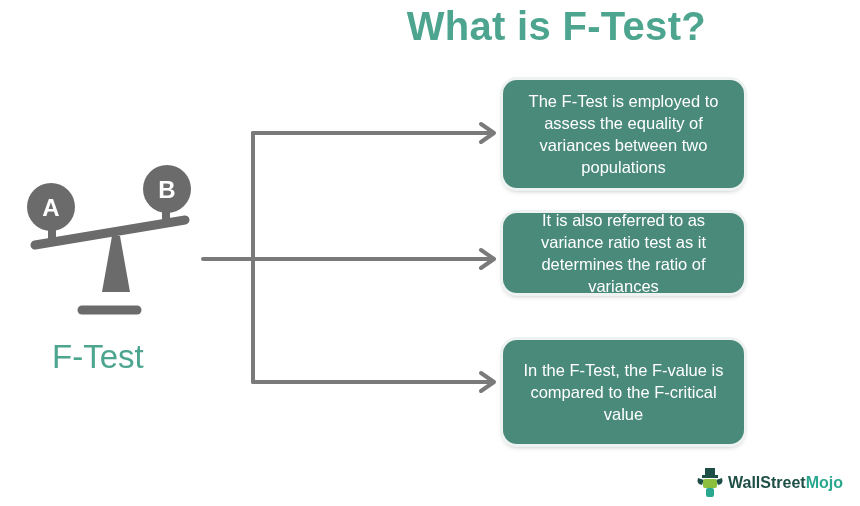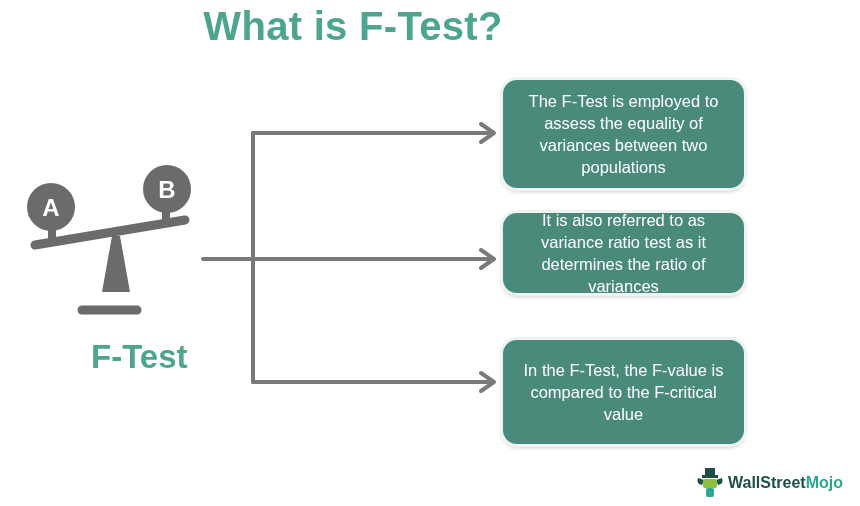--- a/index.html
+++ b/index.html
@@ -1,19 +1,19 @@
 <!DOCTYPE html>
 <html><head>
 <meta charset="utf-8">
 <style>
   html,body{margin:0;padding:0;}
   body{width:860px;height:506px;background:#ffffff;position:relative;overflow:hidden;font-family:"Liberation Sans","DejaVu Sans",sans-serif;}
-  .title{position:absolute;left:0;top:4px;width:706px;text-align:center;font-size:40px;font-weight:bold;color:#4da58f;letter-spacing:0.3px;}
+  .title{position:absolute;left:0;top:4px;width:706px;text-align:right;font-size:40px;font-weight:bold;color:#4da58f;letter-spacing:0.3px;}
   .icon-wrap{position:absolute;left:20px;top:160px;width:190px;height:160px;}
-  .ftest-label{position:absolute;left:52px;top:338px;font-size:33px;font-weight:bold;color:#4da58f;margin-left:39px;}
+  .ftest-label{position:absolute;left:52px;top:338px;font-size:33px;font-weight:normal;color:#4da58f;}
   .connectors{position:absolute;left:0;top:0;}
   .box{position:absolute;left:503px;width:241px;background:#4a8a7a;color:#fff;border-radius:14px;box-shadow:0 0 0 3px #eef2f0, 0 3px 5px rgba(0,0,0,0.25);display:flex;align-items:center;justify-content:center;text-align:center;font-size:16.5px;line-height:22px;padding:4px 10px;box-sizing:border-box;}
   .box1{top:80px;height:108px;}
   .box2{top:213px;height:80px;}
   .box3{top:340px;height:104px;}
   .logo{position:absolute;left:696px;top:468px;display:flex;align-items:center;gap:4px;}
   .logo-text{font-size:16px;font-weight:bold;color:#1d4f46;}
   .logo-text .accent{color:#2aa88f;}
 </style>
 </head>

